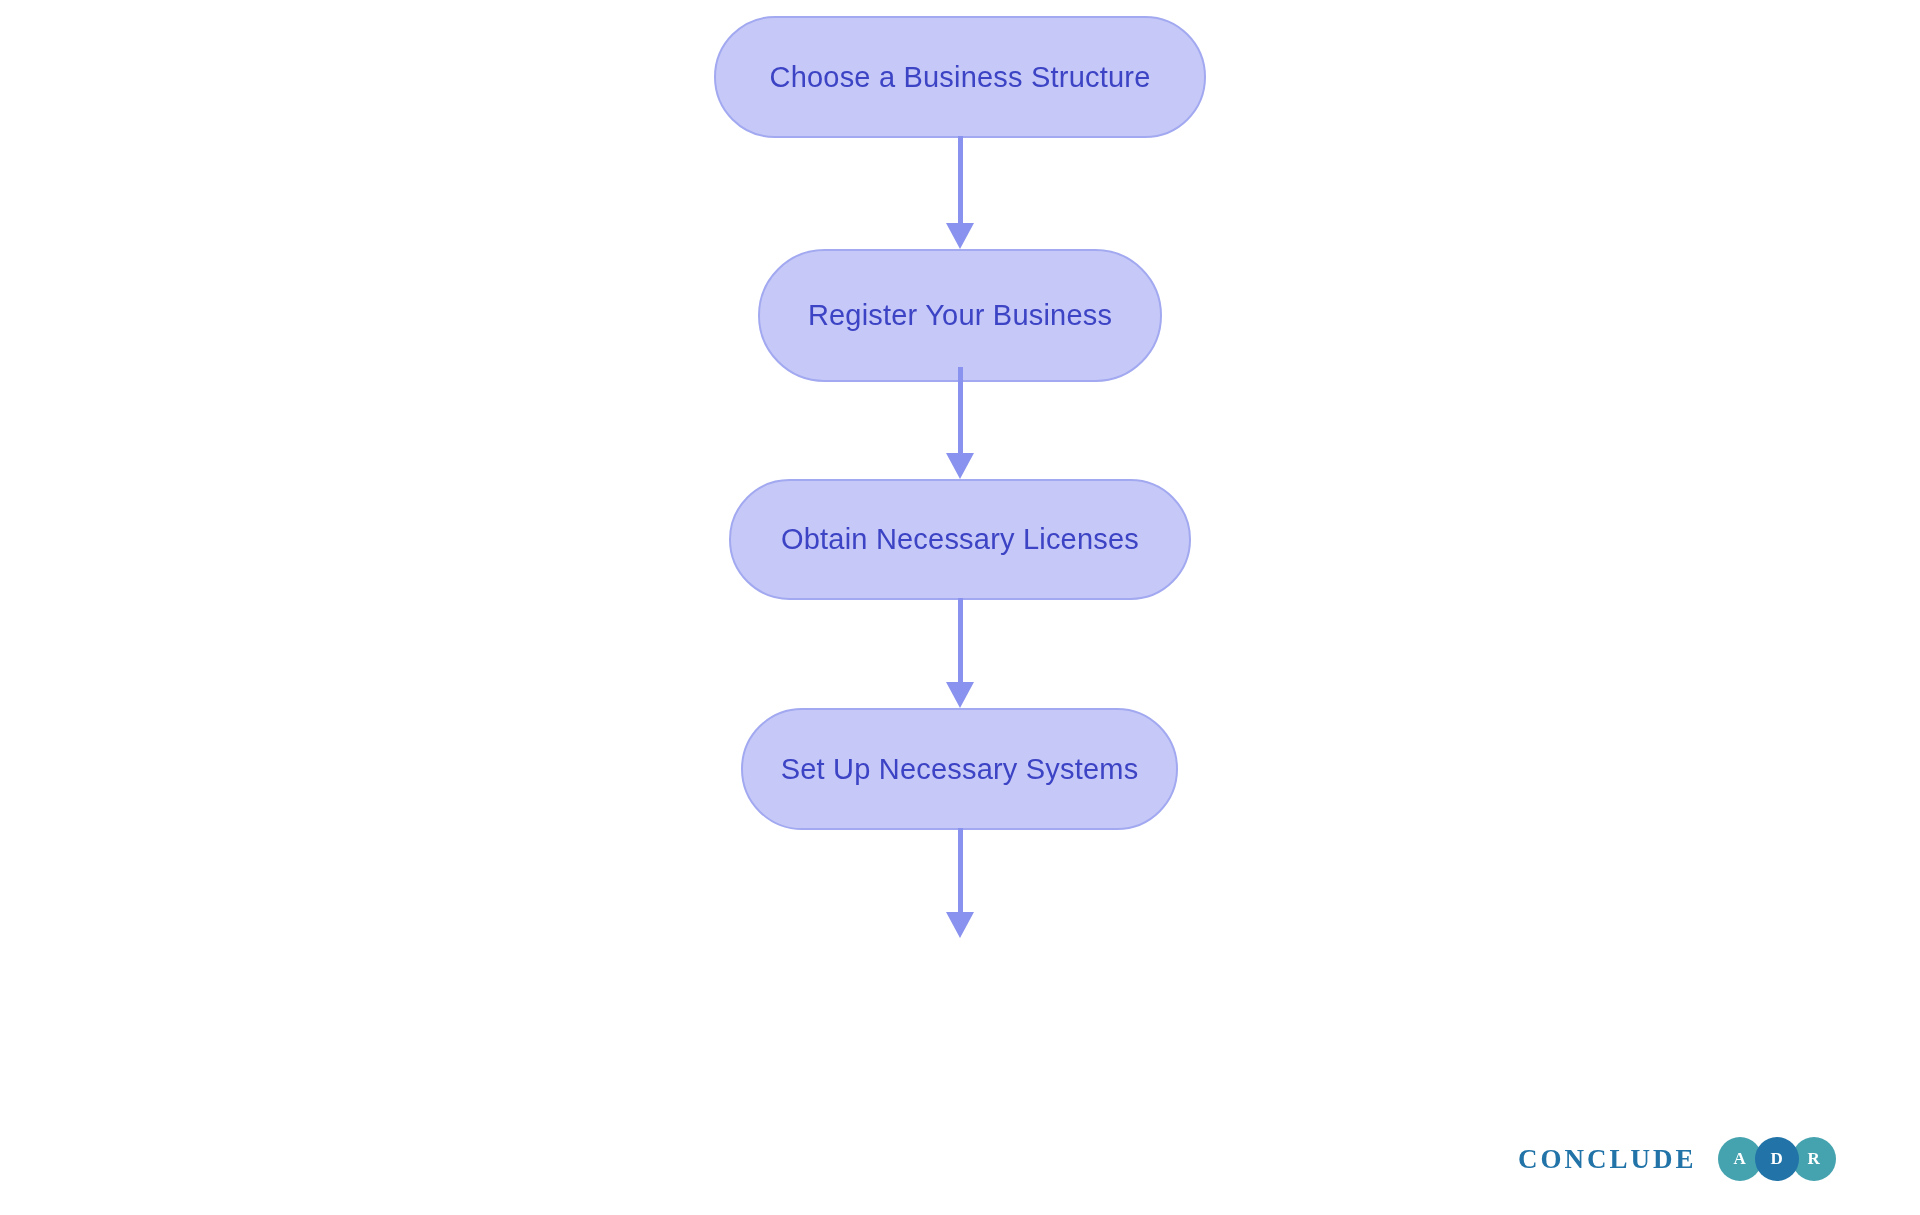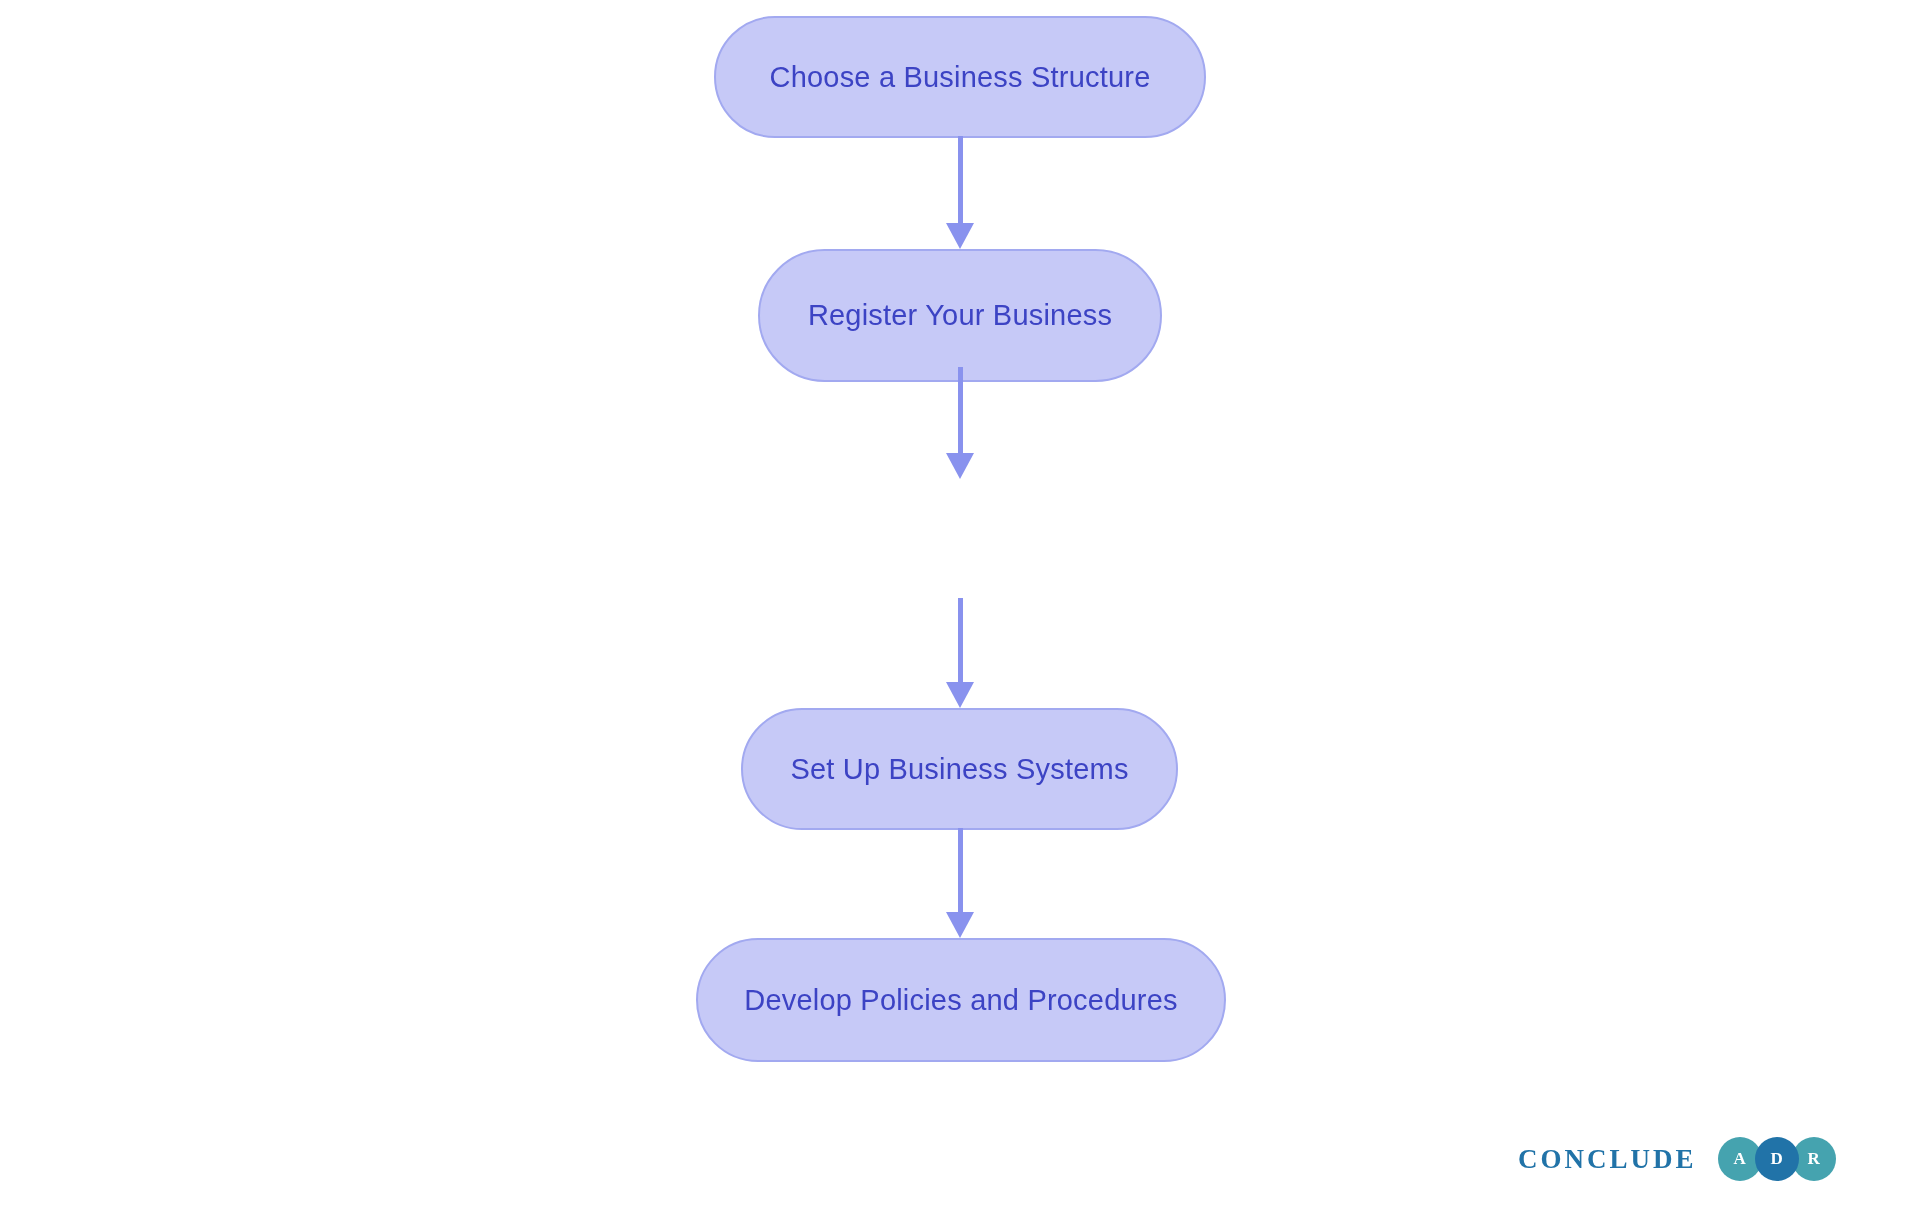--- a/index.html
+++ b/index.html
@@ -126,38 +126,38 @@
 
   <div class="node node-1">
     <span class="node-label">Register Your Business</span>
   </div>
 
   <div class="arrow arrow-1">
     <div class="arrow-line"></div>
     <div class="arrow-head"></div>
   </div>
 
+  <div class="node node-2">
+    <span class="node-label">Obtain Necessary Licenses</span>
+  </div>
 
   <div class="arrow arrow-2">
     <div class="arrow-line"></div>
     <div class="arrow-head"></div>
   </div>
 
   <div class="node node-3">
-    <span class="node-label">Set Up Business Systems</span>
+    <span class="node-label">Set Up Necessary Systems</span>
   </div>
 
   <div class="arrow arrow-3">
     <div class="arrow-line"></div>
     <div class="arrow-head"></div>
   </div>
 
-  <div class="node node-4">
-    <span class="node-label">Develop Policies and Procedures</span>
-  </div>
 
   <div class="brand">
     <span class="wordmark">CONCLUDE</span>
     <div class="badges">
       <span class="badge badge-a">A</span>
       <span class="badge badge-d">D</span>
       <span class="badge badge-r">R</span>
     </div>
   </div>
 

